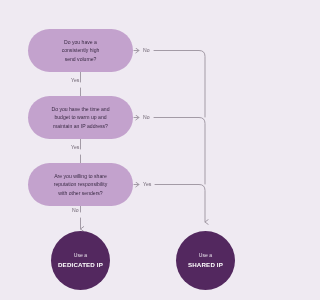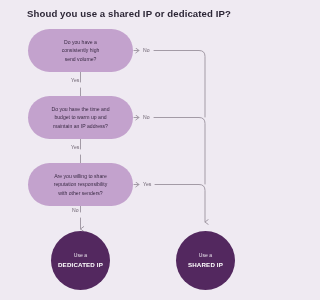--- a/index.html
+++ b/index.html
@@ -84,21 +84,20 @@
     font-size: 5.1px;
     color: #6e6472;
     white-space: nowrap;
   }
 </style>
 </head>
 <body>
 
 <div id="flowchart-root">
 
-  <div class="title">Shoud you use a shared IP or dedicated IP?</div>
 
   <svg class="edges" viewBox="0 0 258 300" width="258" height="300">
     <defs>
       <marker id="arrowDown" markerWidth="6" markerHeight="6" refX="3" refY="4.6" orient="auto" markerUnits="userSpaceOnUse">
         <path d="M0.6,1.4 L3,4.6 L5.4,1.4" fill="none" stroke="#a39ba6" stroke-width="1" stroke-linecap="round" stroke-linejoin="round"></path>
       </marker>
       <marker id="arrowRight" markerWidth="6" markerHeight="6" refX="4.6" refY="3" orient="auto" markerUnits="userSpaceOnUse">
         <path d="M1.4,0.6 L4.6,3 L1.4,5.4" fill="none" stroke="#a39ba6" stroke-width="1" stroke-linecap="round" stroke-linejoin="round"></path>
       </marker>
     </defs>

